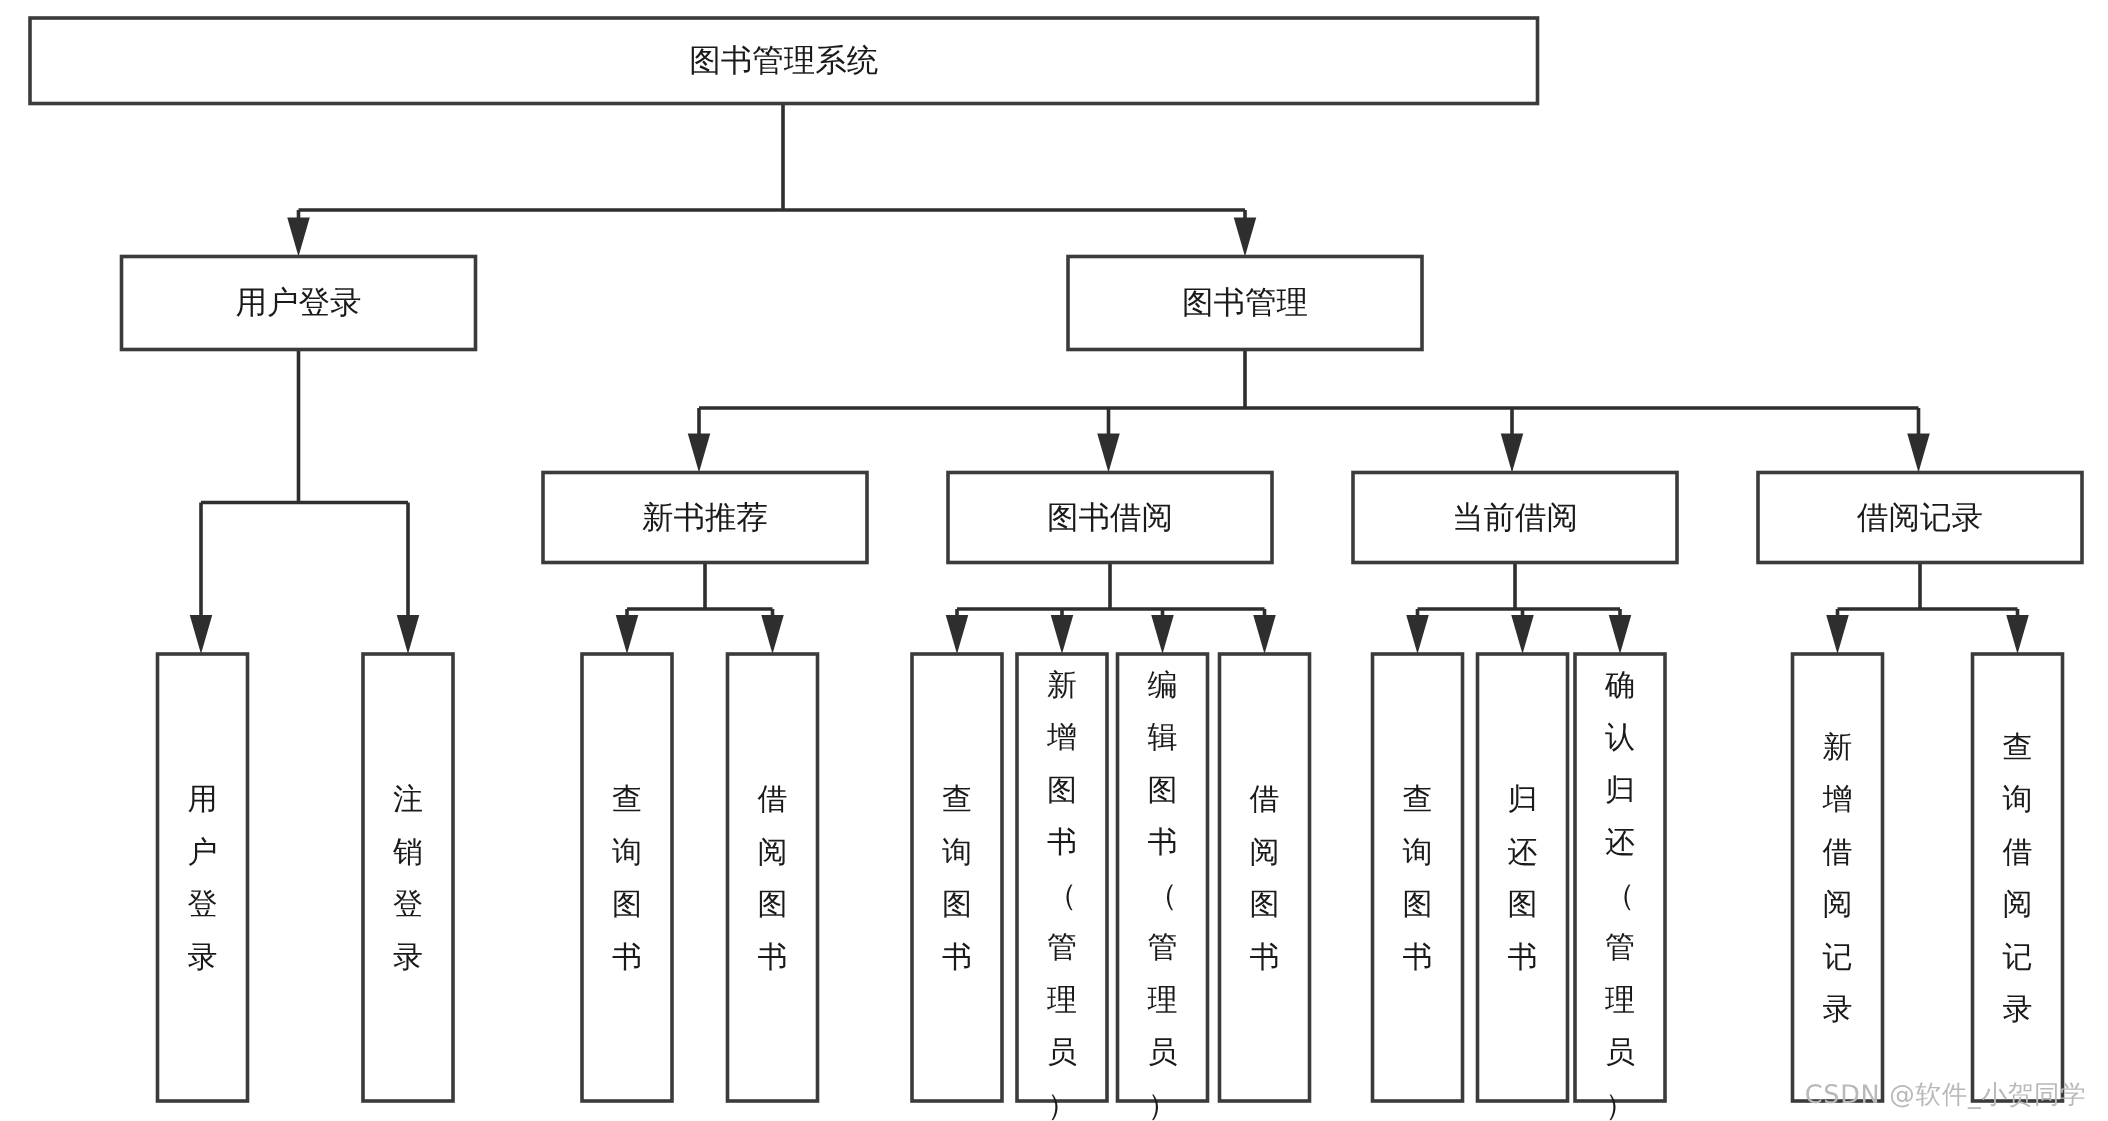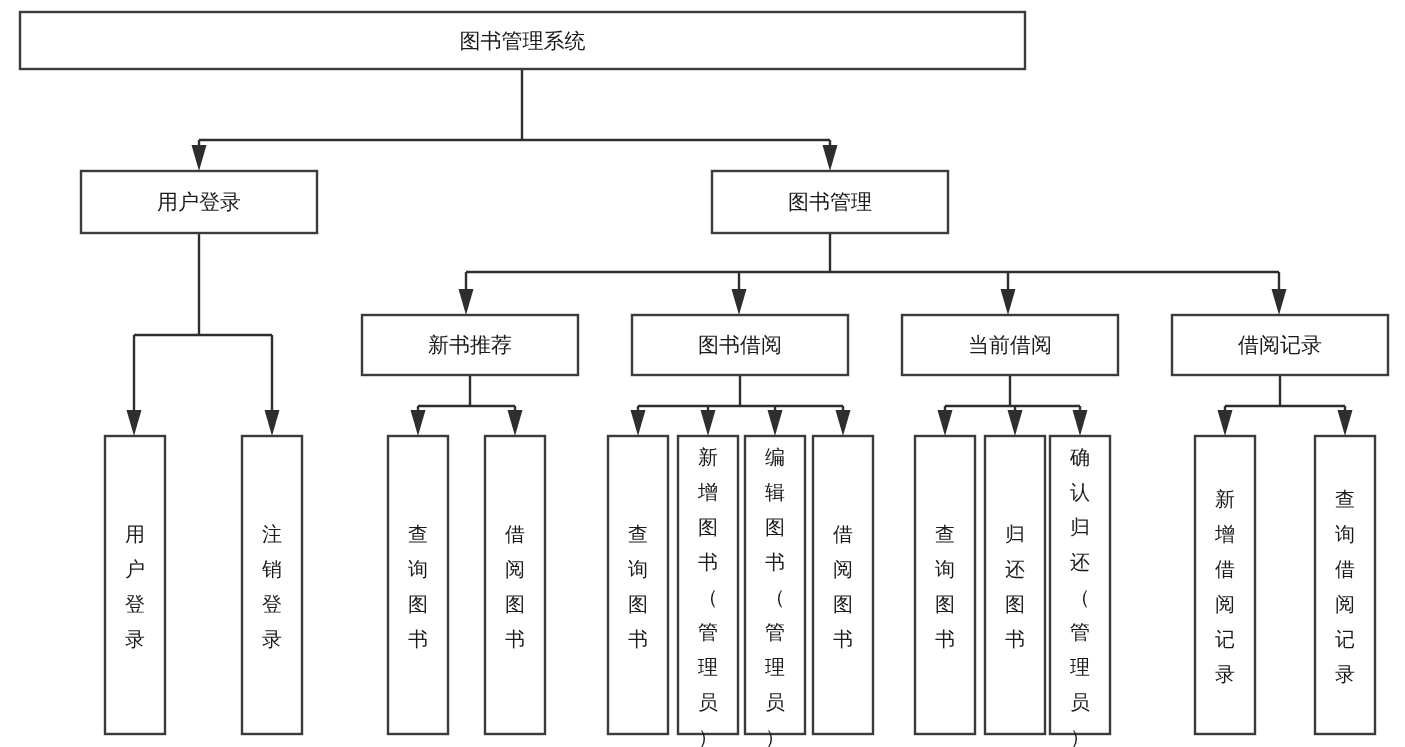--- a/index.html
+++ b/index.html
@@ -218,13 +218,14 @@
         <g>
           <rect x="1195" y="436" width="60" height="298" class="node-box"></rect>
           <text x="1225" y="499.5" class="node-label vertical-char"><tspan x="1225" dy="0">新</tspan><tspan x="1225" dy="35">增</tspan><tspan x="1225" dy="35">借</tspan><tspan x="1225" dy="35">阅</tspan><tspan x="1225" dy="35">记</tspan><tspan x="1225" dy="35">录</tspan></text>
         </g>
         <g>
           <rect x="1315" y="436" width="60" height="298" class="node-box"></rect>
           <text x="1345" y="499.5" class="node-label vertical-char"><tspan x="1345" dy="0">查</tspan><tspan x="1345" dy="35">询</tspan><tspan x="1345" dy="35">借</tspan><tspan x="1345" dy="35">阅</tspan><tspan x="1345" dy="35">记</tspan><tspan x="1345" dy="35">录</tspan></text>
         </g>
       </g>
   </svg>
+  <div class="watermark-text">CSDN @软件_小贺同学</div>
 </div>
 
 </body></html>

